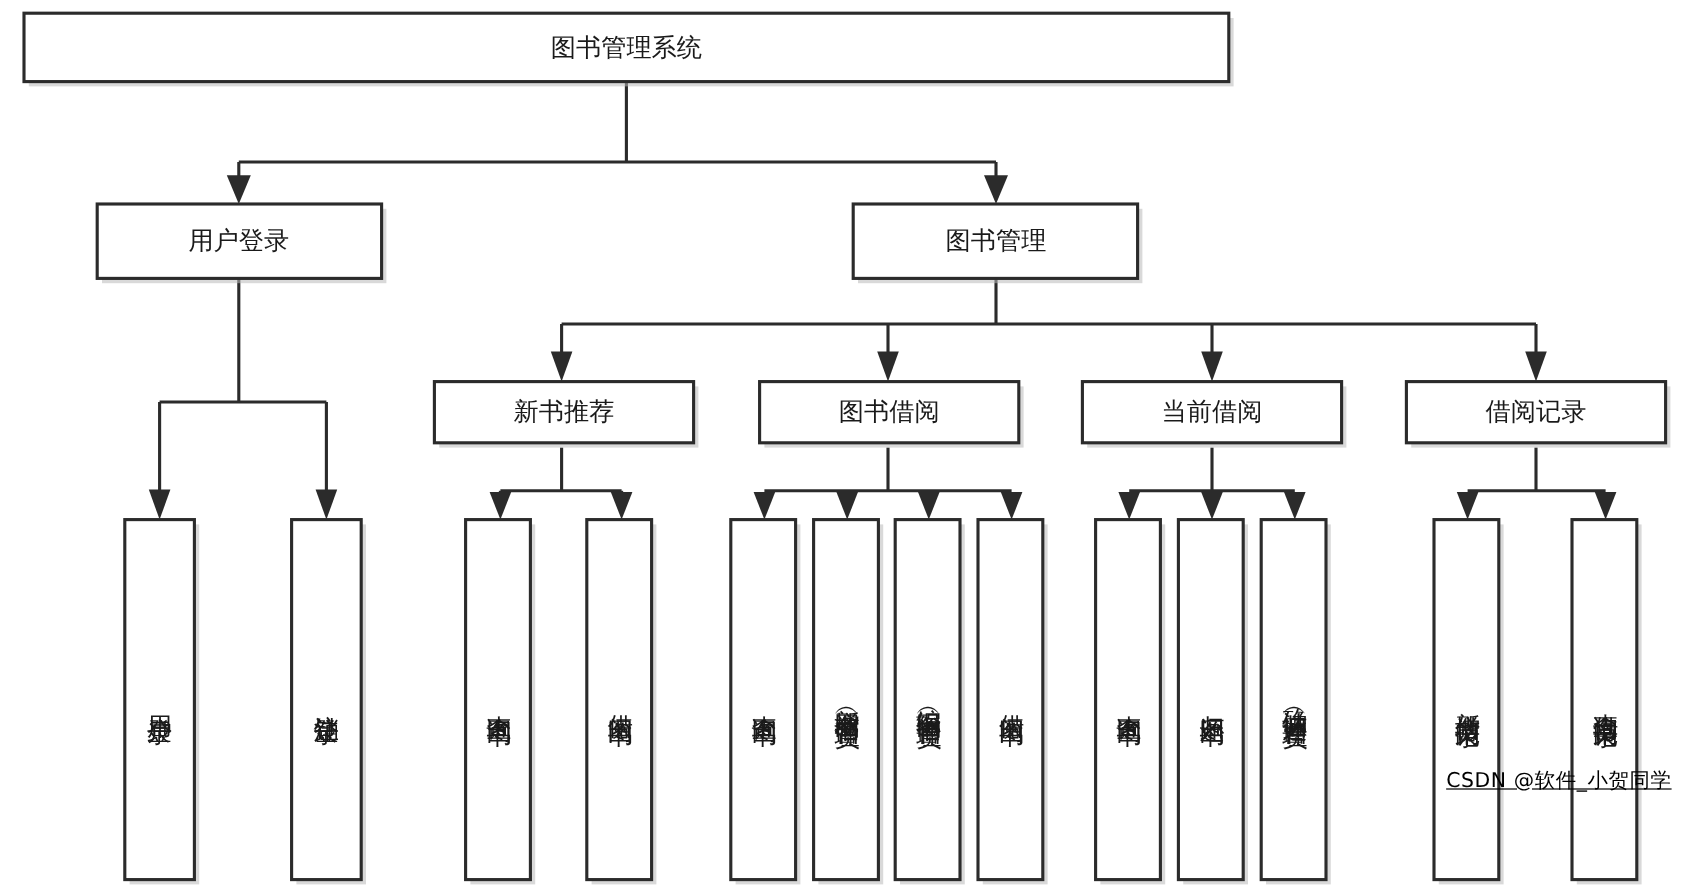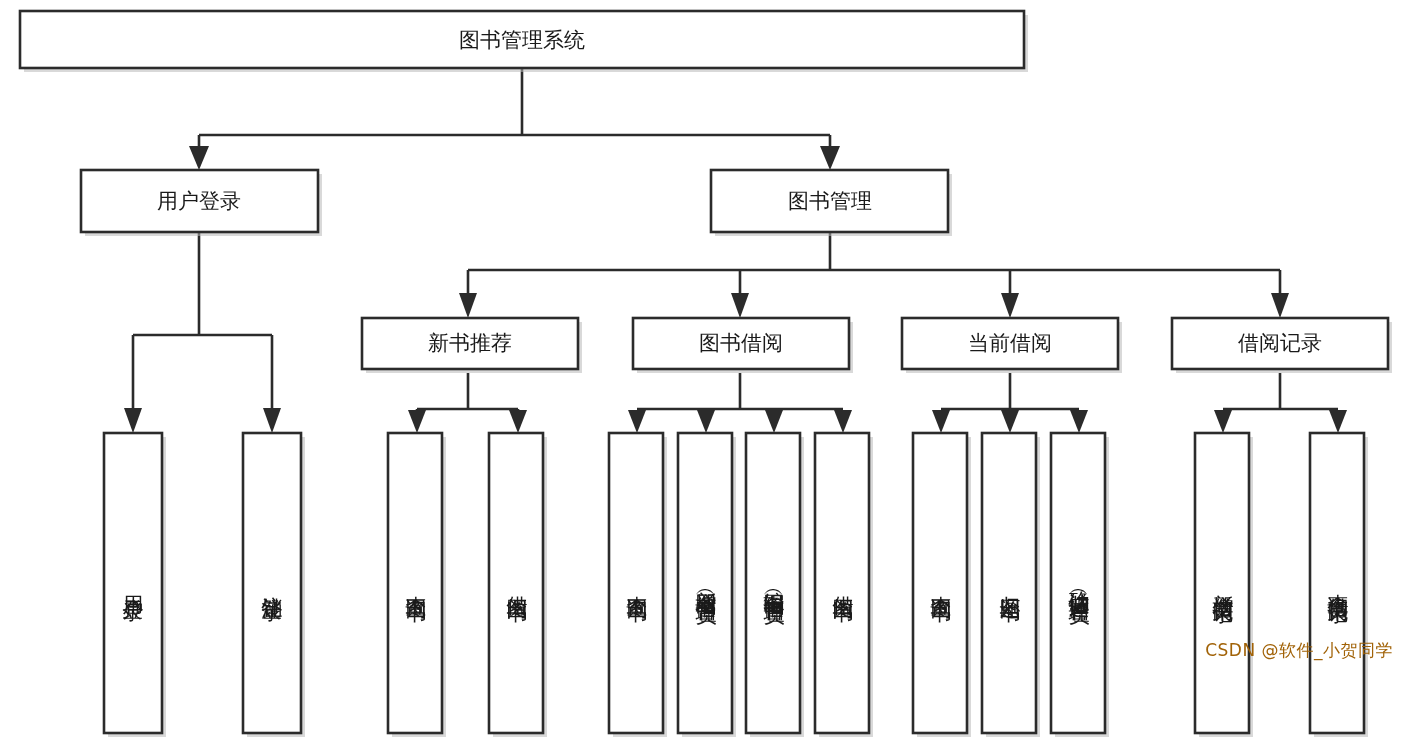--- a/index.html
+++ b/index.html
@@ -61,23 +61,24 @@
     letter-spacing: 2px;
     dominant-baseline: central;
     text-anchor: middle;
   }
   .watermark {
     position: absolute;
     right: 12px;
     bottom: 6px;
     font-family: "DejaVu Sans", "Liberation Sans", sans-serif;
     font-size: 17px;
-    color: #a16207;
+    color: #000000;
     white-space: nowrap;
     letter-spacing: 0.5px;
+    text-decoration: underline;
   }
 </style>
 </head>
 <body>
 
 <div id="diagram-root">
 
   <svg class="diagram" viewBox="0 0 1405 747">
 
     <g>

